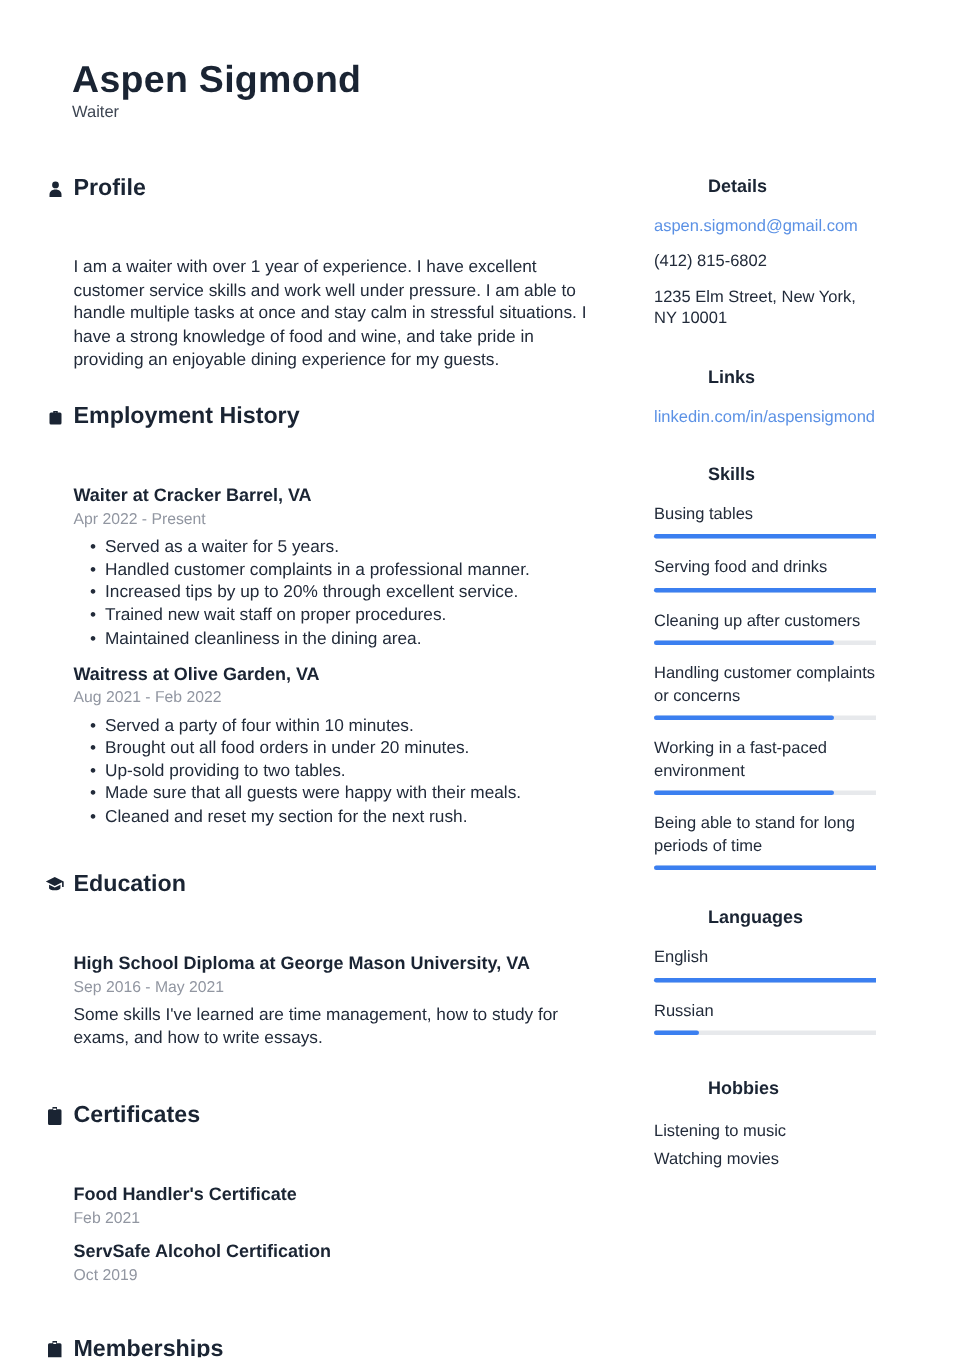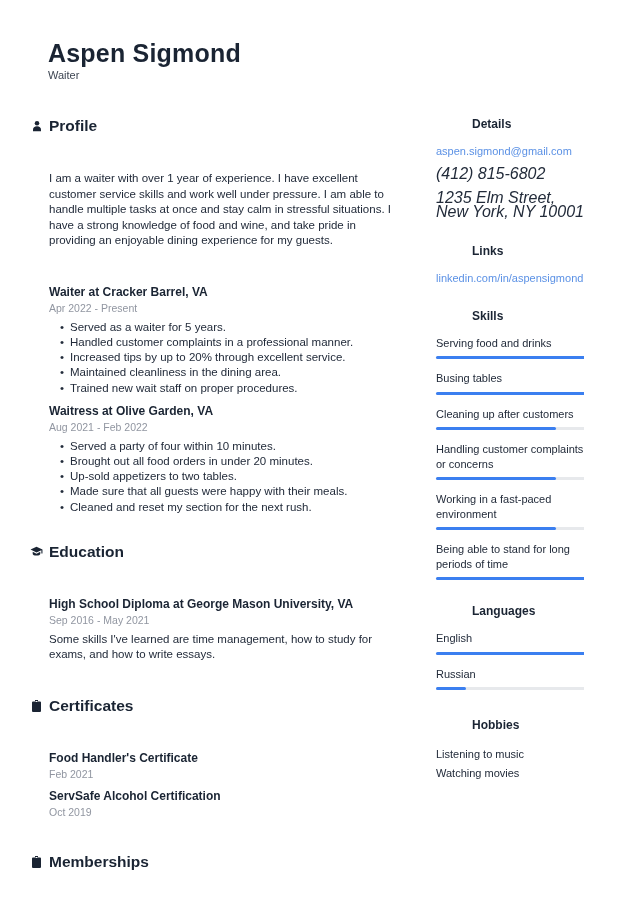--- a/index.html
+++ b/index.html
@@ -31,21 +31,21 @@
   .entry-title{margin:0;font-size:12px;font-weight:700;color:#1a2433;line-height:15px;}
   .entry-dates{font-size:10.5px;color:#9196a1;margin-top:2px;line-height:13px;}
   ul.bullets{margin:5px 0 0 0;padding:0 0 0 21px;list-style:none;}
   ul.bullets li{position:relative;font-size:11.5px;line-height:15.2px;color:#222b3a;}
   ul.bullets li::before{content:"•";position:absolute;left:-10px;color:#222b3a;}
   .entry-desc{margin:5px 0 0 0;font-size:11.5px;line-height:15.5px;color:#222b3a;}
   .member-title{font-size:12px;font-weight:700;color:#1a2433;line-height:19px;}
   
   .side-block{margin-bottom:24px;}
   h3{margin:0 0 13px 0;font-size:12px;font-weight:700;color:#1a2433;padding-left:36px;}
-  .side-item{font-size:16px;line-height:14.5px;color:#222b3a;margin-bottom:9px;font-style:italic;}
+  .side-item{font-size:11px;line-height:14.5px;color:#222b3a;margin-bottom:9px;}
   a.link{display:block;font-size:11px;line-height:14px;color:#5b91e5;white-space:nowrap;margin-bottom:9px;cursor:pointer;}
   .skill-item{margin-bottom:12px;}
   .skill-label{font-size:11px;line-height:14.5px;color:#222b3a;margin-bottom:6px;}
   .bar{position:relative;width:150px;height:3px;border-radius:2px;background:#e7e9ec;}
   .bar-fill{position:absolute;left:0;top:0;height:3px;border-radius:2px;background:#3b7ff0;}
   .hobby-item{font-size:11px;line-height:19px;color:#222b3a;}
   .mb-lg{margin-bottom:28px;}
 </style>
 </head>
 <body>
@@ -70,39 +70,47 @@
               </svg>
           </span>
           <h2>Profile</h2>
         </div>
         <div class="sec-body">
           <p class="body-text">I am a waiter with over 1 year of experience. I have excellent customer service skills and work well under pressure. I am able to handle multiple tasks at once and stay calm in stressful situations. I have a strong knowledge of food and wine, and take pride in providing an enjoyable dining experience for my guests.</p>
         </div>
       </section>
 
       <section class="mt-sm">
+        <div class="sec-head">
+          <span class="icon">
+            <svg width="12" height="12" viewBox="0 0 24 24" fill="#1a2433">
+                <path d="M9 4h6v2h3a2 2 0 0 1 2 2v12a2 2 0 0 1-2 2H6a2 2 0 0 1-2-2V8a2 2 0 0 1 2-2h3V4zm2 2h2V5.5h-2V6z"></path>
+              </svg>
+          </span>
+          <h2>Employment History</h2>
+        </div>
         <div class="sec-body" id="jobs-container">
             <div class="entry">
               <h4 class="entry-title">Waiter at Cracker Barrel, VA</h4>
               <div class="entry-dates">Apr 2022 - Present</div>
               <ul class="bullets">
                 <li>Served as a waiter for 5 years.</li>
                 <li>Handled customer complaints in a professional manner.</li>
                 <li>Increased tips by up to 20% through excellent service.</li>
+                <li>Trained new wait staff on proper procedures.</li>
                 <li>Maintained cleanliness in the dining area.</li>
-                <li>Trained new wait staff on proper procedures.</li>
               </ul>
             </div>
             <div class="entry">
               <h4 class="entry-title">Waitress at Olive Garden, VA</h4>
               <div class="entry-dates">Aug 2021 - Feb 2022</div>
               <ul class="bullets">
                 <li>Served a party of four within 10 minutes.</li>
                 <li>Brought out all food orders in under 20 minutes.</li>
-                <li>Up-sold appetizers to two tables.</li>
+                <li>Up-sold providing to two tables.</li>
                 <li>Made sure that all guests were happy with their meals.</li>
                 <li>Cleaned and reset my section for the next rush.</li>
               </ul>
             </div>
           </div>
       </section>
 
       <section>
         <div class="sec-head">
           <span class="icon">
@@ -171,27 +179,27 @@
 
       <div class="side-block">
         <h3>Links</h3>
         <a class="link">linkedin.com/in/aspensigmond</a>
       </div>
 
       <div class="side-block">
         <h3>Skills</h3>
         <div id="skills-container">
             <div class="skill-item">
+              <div class="skill-label">Busing tables</div>
+              <div class="bar">
+                <div class="bar-fill" style="width: 100%; background: rgb(59, 127, 240);"></div>
+              </div>
+            </div>
+            <div class="skill-item">
               <div class="skill-label">Serving food and drinks</div>
-              <div class="bar">
-                <div class="bar-fill" style="width: 100%; background: rgb(59, 127, 240);"></div>
-              </div>
-            </div>
-            <div class="skill-item">
-              <div class="skill-label">Busing tables</div>
               <div class="bar">
                 <div class="bar-fill" style="width: 100%; background: rgb(59, 127, 240);"></div>
               </div>
             </div>
             <div class="skill-item">
               <div class="skill-label">Cleaning up after customers</div>
               <div class="bar">
                 <div class="bar-fill" style="width: 80%; background: rgb(59, 127, 240);"></div>
               </div>
             </div>

